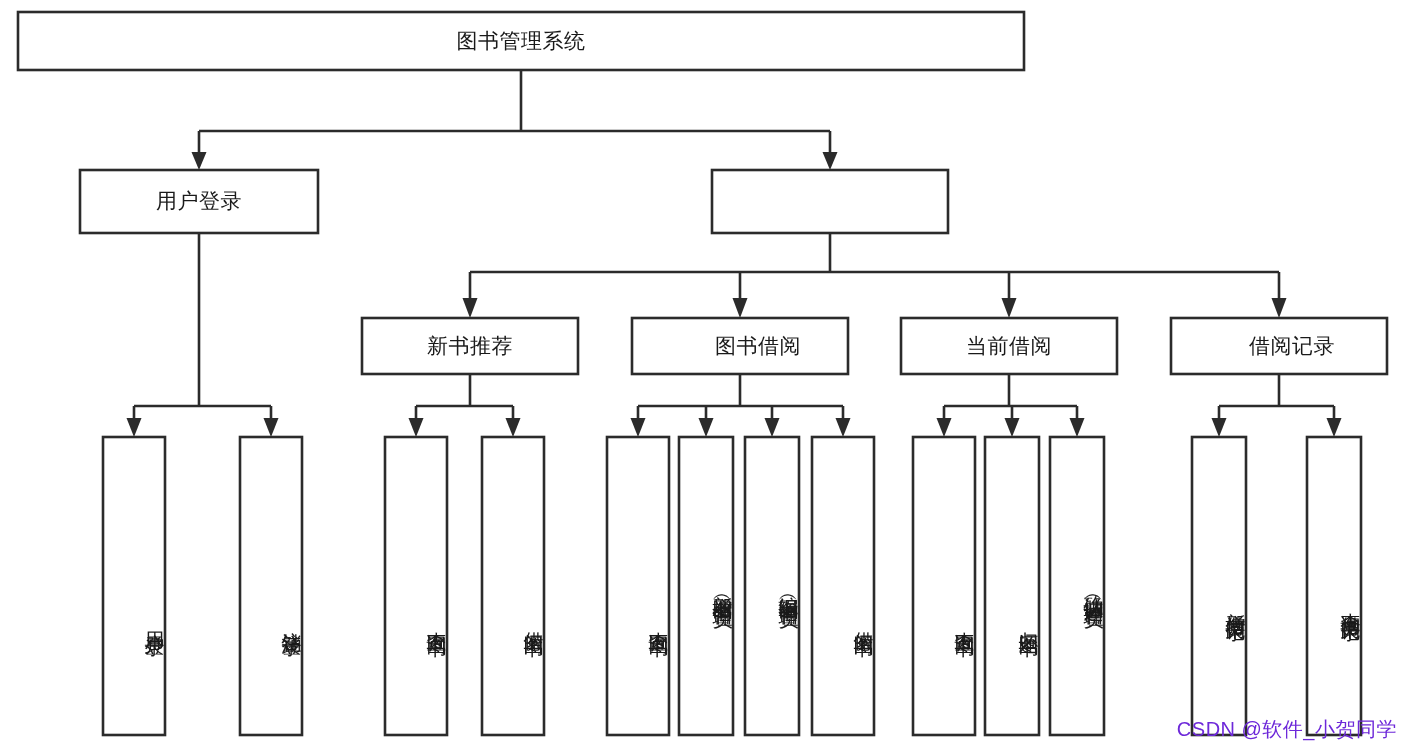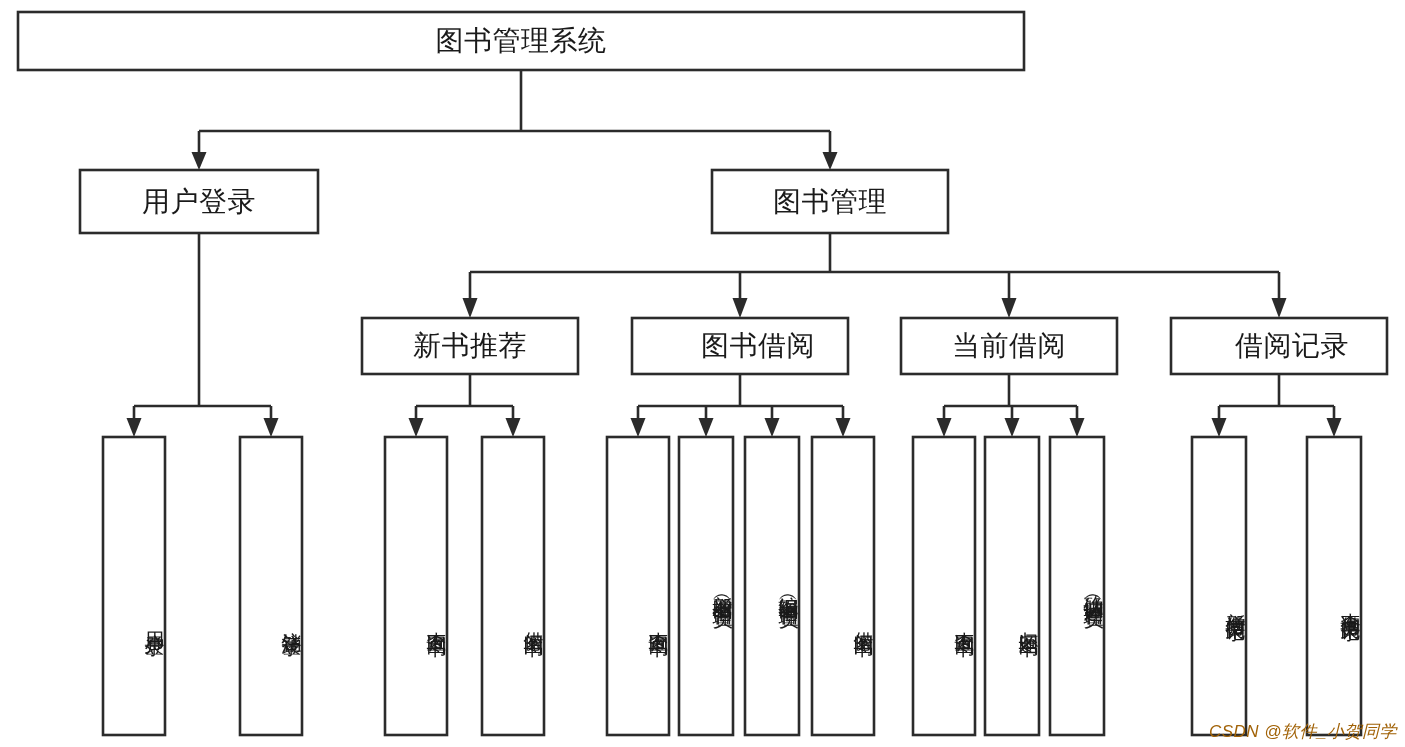--- a/index.html
+++ b/index.html
@@ -42,48 +42,47 @@
     stroke: none;
   }
   
   .node-label {
     position: absolute;
     display: flex;
     align-items: center;
     justify-content: center;
     color: #1a1a1a;
     font-family: "Liberation Sans", "DejaVu Sans", sans-serif;
-    font-size: 28px;
+    font-size: 21px;
     line-height: 1.06;
     letter-spacing: 0.5px;
     white-space: pre;
     pointer-events: none;
   }
   .node-label.horizontal {
     writing-mode: horizontal-tb;
   }
   .node-label.vertical {
     writing-mode: vertical-rl;
     text-orientation: upright;
     font-size: 20px;
     letter-spacing: 2px;
     align-items: flex-start;
     justify-content: center;
   }
   .watermark {
     position: absolute;
     right: 8px;
     bottom: 4px;
-    color: #a16207;
-    font-size: 17px;
+    color: #6d28d9;
+    font-size: 20px;
     font-family: "Liberation Sans", "DejaVu Sans", sans-serif;
     letter-spacing: 0.5px;
     white-space: nowrap;
     pointer-events: none;
-    font-style: italic;
   }
 </style>
 </head>
 <body>
 
 <div id="diagram-root">
 
   <svg id="diagram-svg" viewBox="0 0 1405 747">
     <defs>
       <marker id="arrow" markerWidth="12" markerHeight="12" refX="5.6" refY="6" orient="auto" markerUnits="userSpaceOnUse">
@@ -150,21 +149,20 @@
     <polygon class="arrow-head" points="1069.5,418 1084.5,418 1077,437"></polygon>
 
     <path class="connector" d="M1279,374 L1279,406 M1219,406 L1334,406 M1219,406 L1219,420 M1334,406 L1334,420"></path>
     <polygon class="arrow-head" points="1211.5,418 1226.5,418 1219,437"></polygon>
     <polygon class="arrow-head" points="1326.5,418 1341.5,418 1334,437"></polygon>
   </svg>
 
   <div class="node-label horizontal" style="left:18px; top:12px; width:1006px; height:58px;">图书管理系统</div>
 
   <div class="node-label horizontal" style="left:80px; top:170px; width:238px; height:63px;">用户登录</div>
-  <div class="node-label horizontal" style="left:712px; top:170px; width:236px; height:63px;">图书管理</div>
 
   <div class="node-label horizontal" style="left:362px; top:318px; width:216px; height:56px;border-radius:20px;">新书推荐</div>
   <div class="node-label horizontal" style="left:632px; top:318px; width:252px; height:56px;">图书借阅</div>
   <div class="node-label horizontal" style="left:901px; top:318px; width:216px; height:56px;">当前借阅</div>
   <div class="node-label horizontal" style="left:1171px; top:318px; width:242px; height:56px;">借阅记录</div>
 
   <div class="node-label vertical" style="left:103px; top:505px; width:62px; height:230px;">用户登录</div>
   <div class="node-label vertical" style="left:240px; top:505px; width:62px; height:230px;">注销登录</div>
 
   <div class="node-label vertical" style="left:385px; top:505px; width:62px; height:230px;">查询图书</div>

